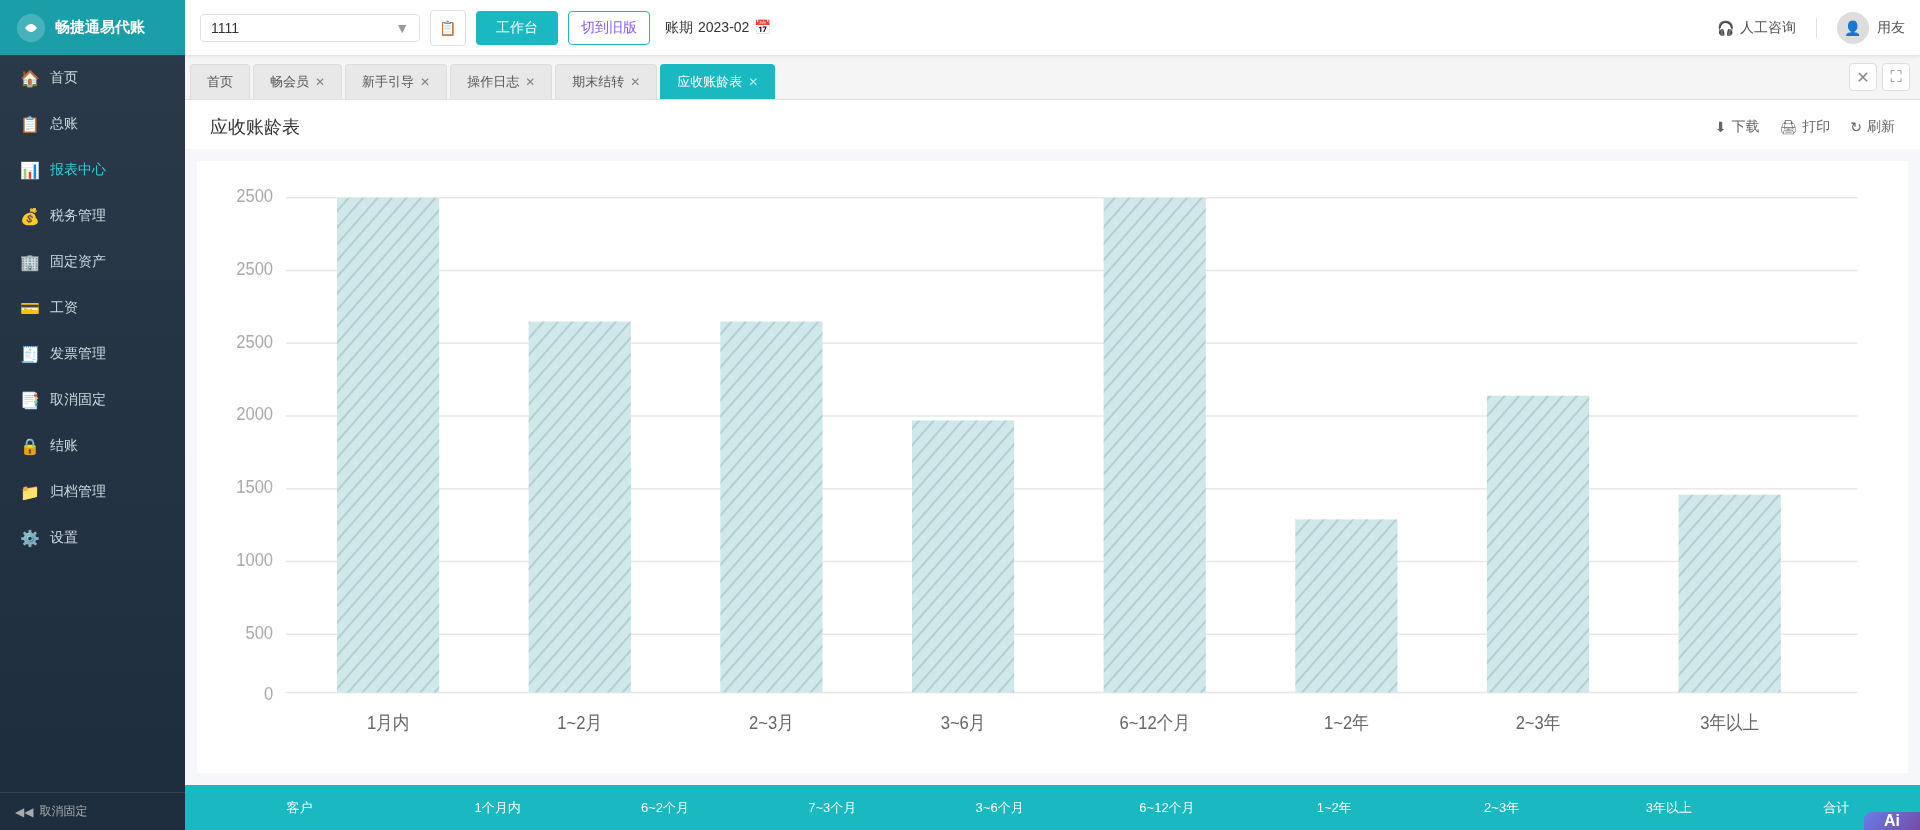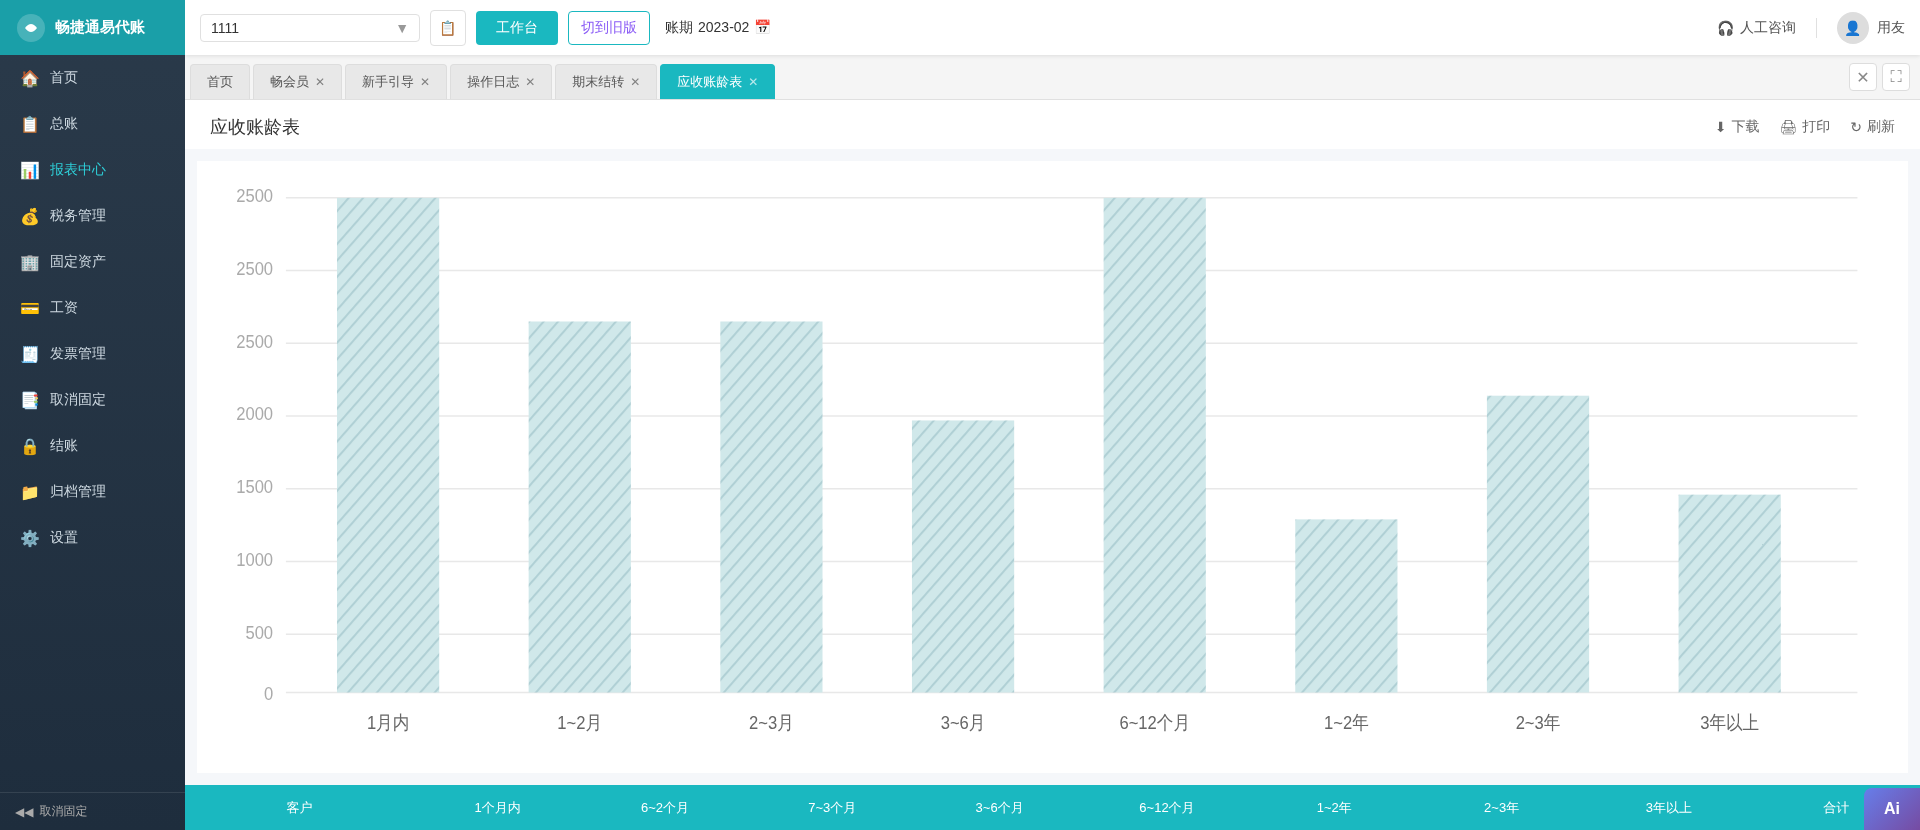--- a/index.html
+++ b/index.html
@@ -304,21 +304,21 @@
       flex: 1.5;
     }
 
     
     .ai-badge {
       position: fixed;
       bottom: 0;
       right: 0;
       background: linear-gradient(135deg, #667eea 0%, #764ba2 100%);
       color: white;
-      padding: 12px 20px;
+      padding: 0 20px;
       font-size: 16px;
       font-weight: bold;
       border-radius: 8px 0 0 0;
     }
   </style>
 </head>
 <body>
 
 <div class="sidebar">
   <div class="sidebar-logo">

